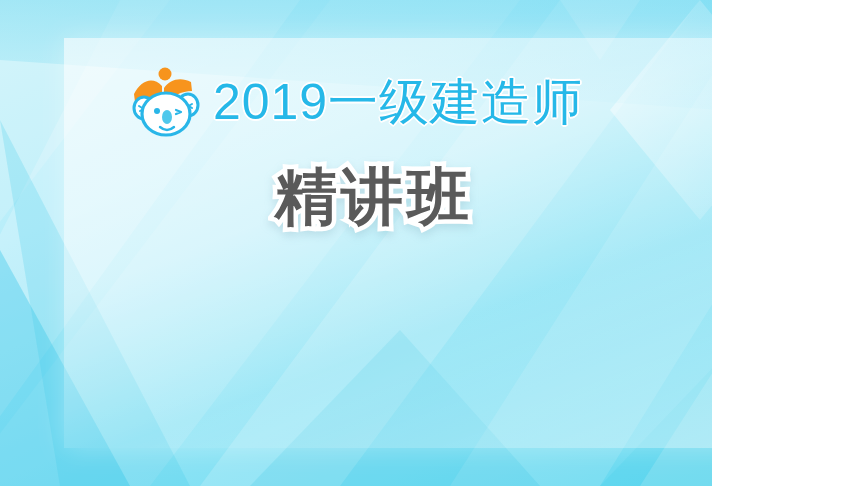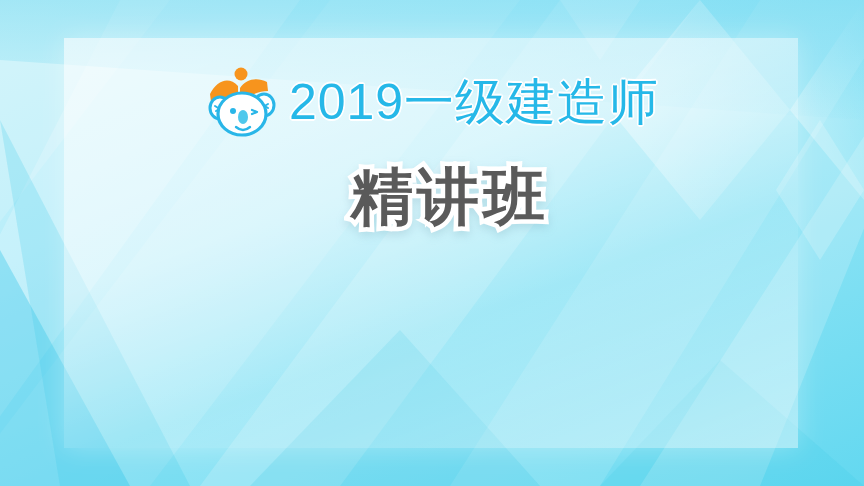--- a/index.html
+++ b/index.html
@@ -1,21 +1,21 @@
 <!DOCTYPE html>
 <html><head>
 <meta charset="utf-8">
 <style>
   html,body{margin:0;padding:0;}
   body{
     width:864px;height:486px;overflow:hidden;
     font-family:"Liberation Sans","DejaVu Sans",sans-serif;
   }
   .stage{
-    position:relative;width:864px;height:486px;overflow:hidden;
+    position:relative;width:712px;height:486px;overflow:hidden;
     background:linear-gradient(155deg,#cdf3fa 0%,#b8eefa 30%,#8fe4f5 62%,#63d8f0 100%);
   }
 
   
   .facets{position:absolute;inset:0;}
   .facets svg{display:block;width:864px;height:486px;}
 
   
   .panel{
     position:absolute;left:64px;top:38px;width:734px;height:410px;

